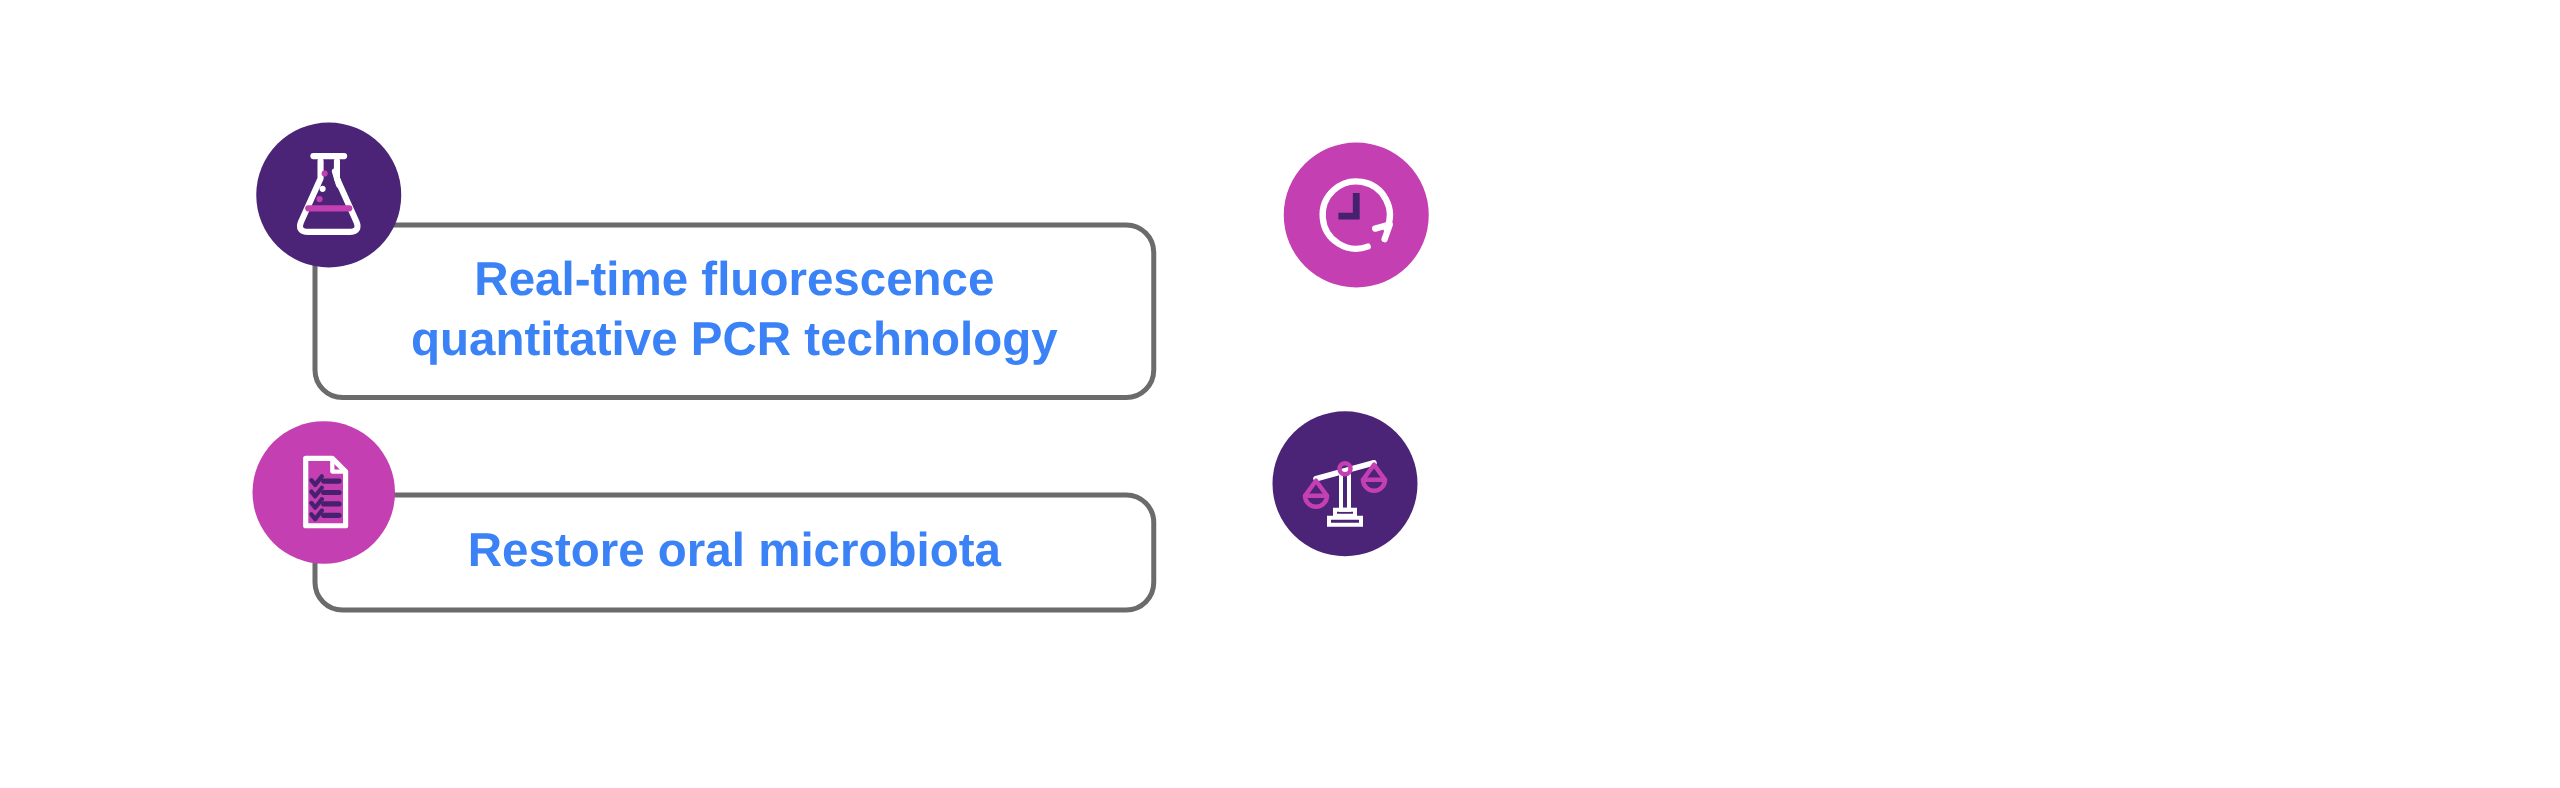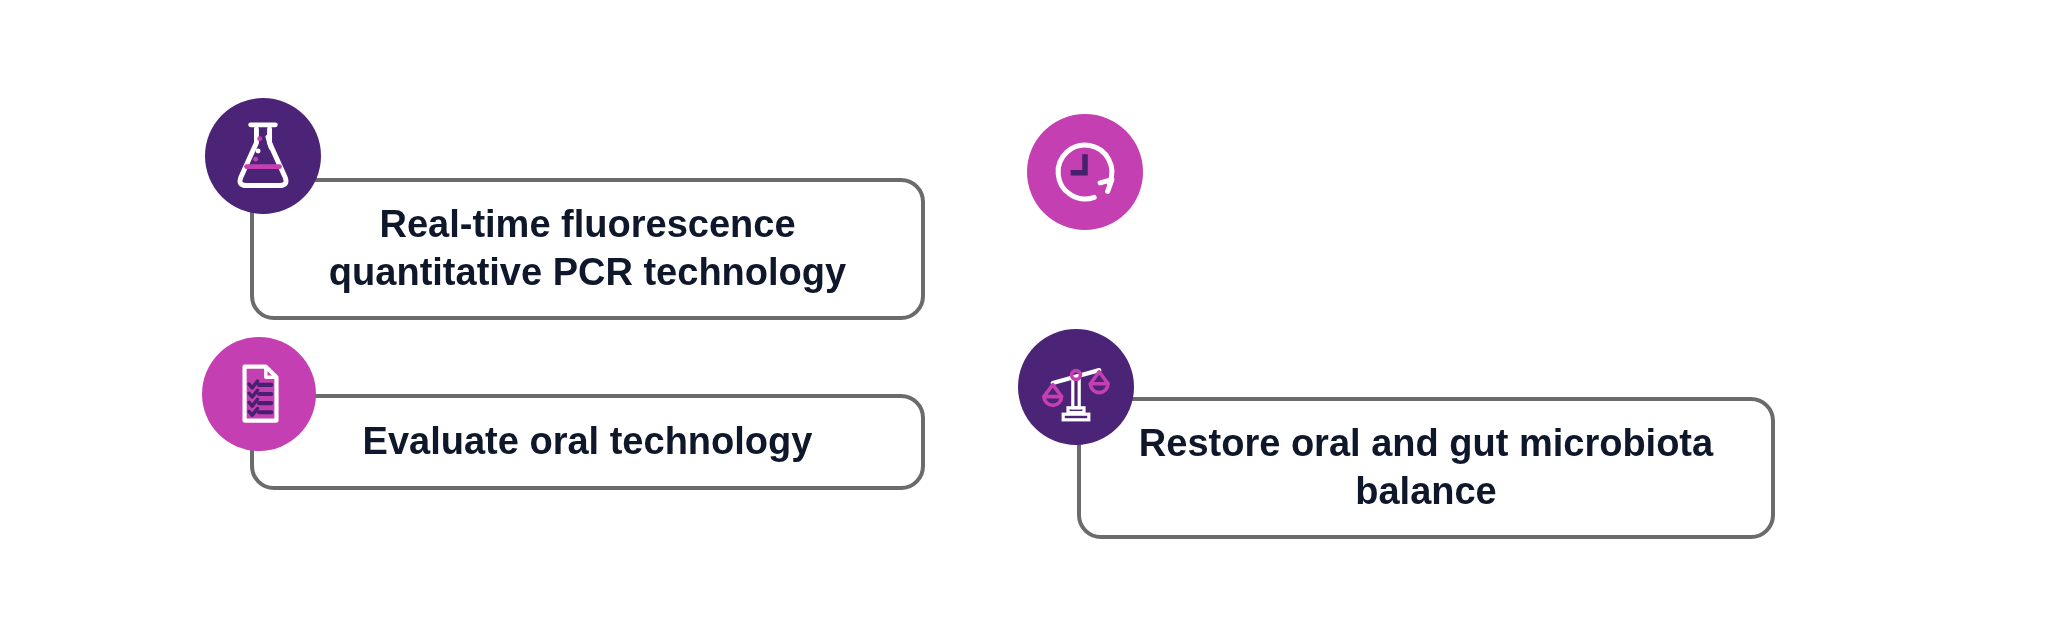--- a/index.html
+++ b/index.html
@@ -17,21 +17,21 @@
     border: 4px solid #6b6b6b;
     border-radius: 24px;
     box-sizing: border-box;
     display: flex;
     align-items: center;
     justify-content: center;
     text-align: center;
     font-weight: bold;
     font-size: 38px;
     line-height: 1.26;
-    color: #0f172a;
+    color: #3b82f6;
     padding: 0 30px;
     z-index: 1;
   }
   .badge {
     position: absolute;
     width: 116px;
     height: 116px;
     border-radius: 50%;
     display: flex;
     align-items: center;
@@ -83,21 +83,21 @@
         <path d="M37 49 l4 5 l7 -9" stroke-width="4.5"></path>
           <path d="M50 50 H66" stroke-width="5.5"></path>
         <path d="M37 61 l4 5 l7 -9" stroke-width="4.5"></path>
           <path d="M50 62 H66" stroke-width="5.5"></path>
         <path d="M37 73 l4 5 l7 -9" stroke-width="4.5"></path>
           <path d="M50 74 H66" stroke-width="5.5"></path>
       </g>
     </svg>
   </div>
   <div class="box box-2">
-    <span>Evaluate oral technology</span>
+    <span>Restore oral microbiota</span>
   </div>
 
   <div class="badge badge-3" style="background: rgb(196, 63, 177);">
     <svg class="icon-svg" width="84" height="84" viewBox="0 0 100 100" fill="none">
       <path d="M60.9 80.1 A32 32 0 1 1 79 63.5" stroke="#FFFFFF" stroke-width="6" stroke-linecap="round"></path>
       <path d="M68 63 L82 59 L77 73" stroke="#FFFFFF" stroke-width="6" stroke-linecap="round" stroke-linejoin="round"></path>
       <path d="M50 29 V51 H33" stroke="#45216E" stroke-width="6.5"></path>
     </svg>
   </div>
 
@@ -109,17 +109,14 @@
       <rect x="34" y="84" width="32" height="7" stroke="#FFFFFF" stroke-width="4"></rect>
       <circle cx="50" cy="35" r="5.5" stroke="#C43FB1" stroke-width="4.5"></circle>
       <g stroke="#C43FB1" stroke-width="4.5" stroke-linejoin="round" stroke-linecap="round">
         <path d="M21 47 L10 62 A11 11 0 0 0 32 62 Z"></path>
         <path d="M10 62 H32"></path>
         <path d="M79 31 L68 46 A11 11 0 0 0 90 46 Z"></path>
         <path d="M68 46 H90"></path>
       </g>
     </svg>
   </div>
-  <div class="box box-4">
-    <span>Restore oral and gut microbiota balance</span>
-  </div>
 
 </div>
 
 </body></html>

